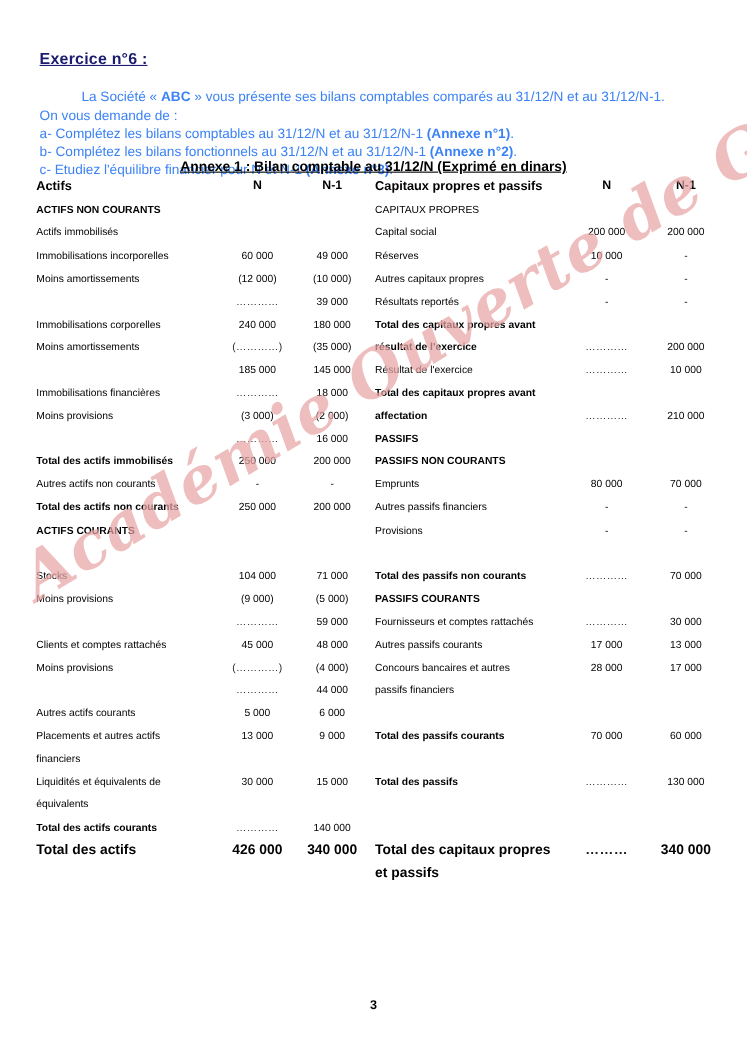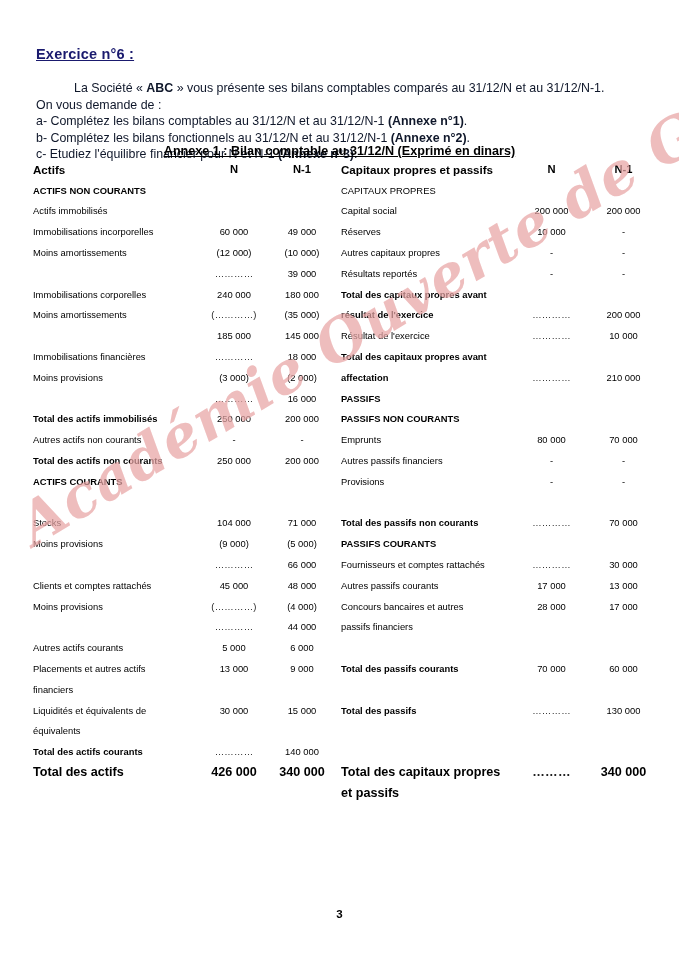--- a/index.html
+++ b/index.html
@@ -32,21 +32,21 @@
     z-index:5;
     letter-spacing:1px;
   }
 
   
   .intro{position:absolute;left:36px;top:46px;width:620px;z-index:2;}
   .ex-title{
     font-size:14.5px;font-weight:700;color:#1a1a6e;
     text-decoration:underline;margin:0 0 19px 0;letter-spacing:.2px;
   }
-  .intro p{margin:0 0 1px 0;font-size:12.4px;line-height:15.5px;color:#0f172a;}
+  .intro p{margin:0 0 1px 0;font-size:12.4px;line-height:15.5px;color:#3b82f6;}
   .indent{padding-left:38px;}
   .b{font-weight:700;}
 
   
   .annexe-cap{
     position:absolute;left:0;top:144px;width:679px;text-align:center;
     font-size:12.6px;font-weight:700;z-index:2;
   }
   .annexe-cap span{text-decoration:underline;}
 
@@ -279,21 +279,21 @@
             <td class="lbl vL pad2"><span>Moins provisions</span></td>
             <td class="num vL"><span>(9 000)</span></td>
             <td class="num vL"><span>(5 000)</span></td>
             <td class="lbl vL pad1 u bold"><span>PASSIFS COURANTS</span></td>
             <td class="num vL"></td>
             <td class="num vL vR"></td>
           </tr>
           <tr>
             <td class="lbl vL pad1"></td>
             <td class="num vL subline"><span class="dots">…………</span></td>
-            <td class="num vL subline"><span>66 000</span></td>
+            <td class="num vL subline"><span>59 000</span></td>
             <td class="lbl vL pad1"><span>Fournisseurs et comptes rattachés</span></td>
             <td class="num vL"><span class="dots">…………</span></td>
             <td class="num vL vR"><span>30 000</span></td>
           </tr>
           <tr>
             <td class="lbl vL pad1"><span>Clients et comptes rattachés</span></td>
             <td class="num vL"><span>45 000</span></td>
             <td class="num vL"><span>48 000</span></td>
             <td class="lbl vL pad1"><span>Autres passifs courants</span></td>
             <td class="num vL"><span>17 000</span></td>

